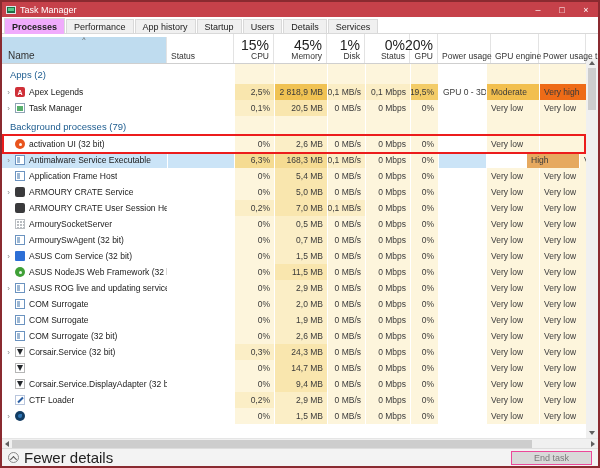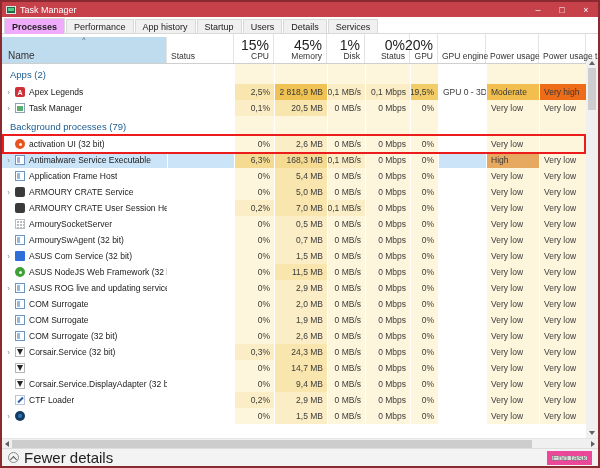--- a/index.html
+++ b/index.html
@@ -52,21 +52,21 @@
   .c-name { width:165px; flex:none; display:flex; align-items:center; overflow:hidden; white-space:nowrap; font-size:8.5px; color:#1a1a1a; }
   .expander { width:13px; flex:none; text-align:center; color:#8a8a8a; font-size:8px; }
   .name-label { overflow:hidden; white-space:nowrap; }
   .c-status { width:67px; flex:none; }
   .cell { flex:none; display:flex; align-items:center; font-size:8.5px; color:#3a3a3a; border-left:1px solid #fff; overflow:hidden; white-space:nowrap; }
   .cell.num { justify-content:flex-end; padding-right:4px; }
   .cell.txt { justify-content:flex-start; padding-left:4px; }
 
   .h0{background:var(--h0);} .h1{background:var(--h1);} .h2{background:var(--h2);}
   .h3{background:var(--h3);} .h4{background:var(--h4);} .h5{background:var(--h5);}
-  .hmod{background:var(--hmod);text-align:right;} .hhigh{background:var(--hhigh);} .hvhigh{background:var(--hvhigh);}
+  .hmod{background:var(--hmod);text-align:right;} .hhigh{background:var(--hhigh);margin-left:40px;} .hvhigh{background:var(--hvhigh);}
   .sel{background:var(--selected_row);}
   .row.selected .c-name, .row.selected .c-status { background:var(--selected_row); }
   .row.annotated::after { content:""; position:absolute; left:0; right:0; top:-2px; bottom:-2px; border:2px solid var(--annotation_red); z-index:6; pointer-events:none; }
 
   
   .icon { width:10px; height:10px; flex:none; display:inline-flex; align-items:center; justify-content:center; margin-right:4px; position:relative; }
   .icon-apex-legends { background:#cf3038; border-radius:2px; color:#fff; font-size:7px; font-weight:bold; }
   .icon-apex-legends::after { content:"A"; line-height:1; }
   .icon-task-manager { border:1px solid #8fa3b5; background:#fff; }
   .icon-task-manager::after { content:""; width:6px; height:5px; background:#57b06c; }
@@ -103,21 +103,21 @@
   .tri-up   { border-left:3px solid transparent; border-right:3px solid transparent; border-bottom:4px solid #606060; }
   .tri-down { border-left:3px solid transparent; border-right:3px solid transparent; border-top:4px solid #606060; }
   .tri-left { border-top:3px solid transparent; border-bottom:3px solid transparent; border-right:4px solid #606060; }
   .tri-right{ border-top:3px solid transparent; border-bottom:3px solid transparent; border-left:4px solid #606060; }
 
   
   .footer { height:18px; flex:none; background:#f3f3f3; border-top:1px solid #ddd; display:flex; align-items:center; padding:0 6px; }
   .fd { display:flex; align-items:center; gap:5px; font-size:15px; color:#222; }
   .fd-icon { width:11px; height:11px; border:1px solid #8a8a8a; border-radius:50%; position:relative; flex:none; }
   .fd-icon::after { content:""; position:absolute; left:2px; top:4px; width:4px; height:4px; border-left:1px solid #555; border-top:1px solid #555; transform:rotate(45deg); }
-  .endtask-btn { margin-left:auto; height:14px; display:flex; align-items:center; background:#d9d9d9; border:5px solid #ec4899; color:#7a7a7a; font-size:9px; font-family:inherit; padding:0 0; }
+  .endtask-btn { margin-left:auto; height:14px; display:flex; align-items:center; background:#d9d9d9; border:1px solid #ec4899; color:#7a7a7a; font-size:9px; font-family:inherit; padding:0 22px; }
 </style>
 </head>
 <body>
 
 <div class="window">
 
   <div class="titlebar">
     <span class="app-icon"></span>
     <span class="title-text">Task Manager</span>
     <div class="tb-controls">
@@ -163,27 +163,27 @@
               <span class="lbl">Disk</span>
             </div>
             <div class="hcol c-network">
               <span class="pct">0%</span>
               <span class="lbl">Status</span>
             </div>
             <div class="hcol c-gpu">
               <span class="pct">20%</span>
               <span class="lbl">GPU</span>
             </div>
+            <div class="hcol c-power left">
+              <span class="pct"></span>
+              <span class="lbl">Power usage</span>
+            </div>
             <div class="hcol c-engine left">
               <span class="pct"></span>
               <span class="lbl">GPU engine</span>
-            </div>
-            <div class="hcol c-power left">
-              <span class="pct"></span>
-              <span class="lbl">Power usage</span>
             </div>
             <div class="hcol c-trend left">
               <span class="pct"></span>
               <span class="lbl">Power usage t...</span>
             </div>
           </div>
       </div>
 
       <div class="tbody">
           <div class="section-row">

